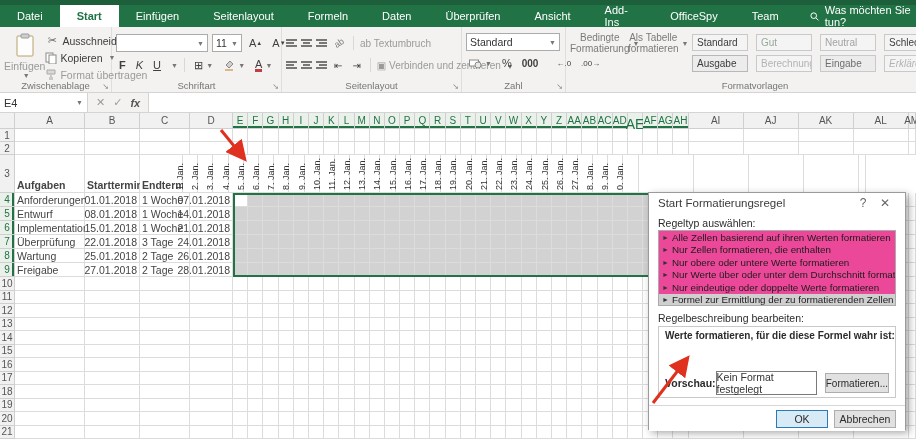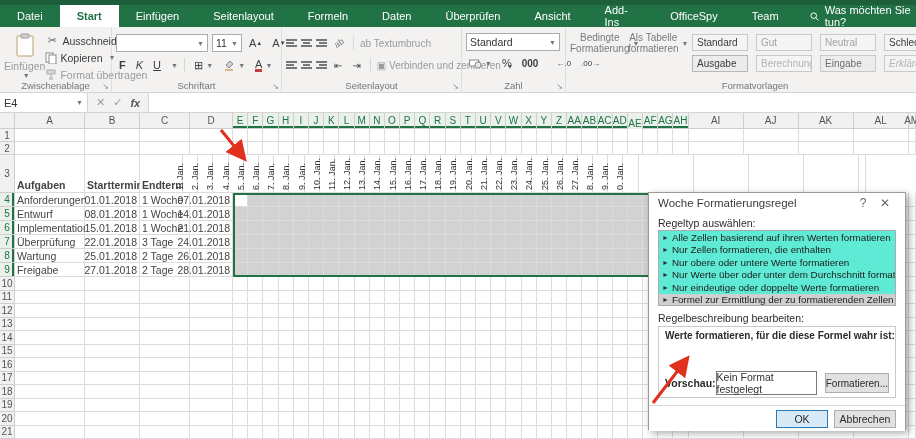--- a/index.html
+++ b/index.html
@@ -70,21 +70,21 @@
   .gc.bottom{align-items:flex-end;padding-bottom:1px}
   .date-label{position:absolute;left:2px;bottom:2px;transform:rotate(-90deg);transform-origin:0 100%;font-size:9px;color:#333;white-space:nowrap;line-height:10px}
   #selbox{position:absolute;border:2px solid var(--green);pointer-events:none}
 
   
   #dlg{position:absolute;left:648px;top:192px;width:258px;height:238px;background:#fff;border:1px solid #9b9b9b;box-shadow:3px 3px 8px rgba(0,0,0,.35);z-index:60;font-size:10.5px;color:#2b2b2b}
   #dlg-title{height:20px;display:flex;align-items:center;padding:0 9px;font-size:11.5px;color:#3b3b3b}
   #dlg-title .sp{flex:1}
   #dlg-title .tbtn{width:22px;text-align:center;color:#666;font-size:12px}
   .dlg-label{position:absolute;left:9px;font-size:10.5px}
-  #rule-list{position:absolute;left:9px;right:9px;top:37px;height:76px;border:1px solid #ababab;background:#5eead4;overflow:hidden}
+  #rule-list{position:absolute;left:9px;right:9px;top:37px;height:76px;border:1px solid #ababab;background:#ec4899;overflow:hidden}
   .rule-item{height:12.5px;display:flex;align-items:center;font-size:9.8px;padding:0 3px;white-space:nowrap;color:#1c1c1c}
   .rule-item .arr{font-size:7px;margin-right:3px;color:#333}
   .rule-item.selected{background:#cfcfcf}
   #dlg-group{position:absolute;left:9px;right:9px;top:133px;height:72px;border:1px solid #c9c9c9}
   #dlg-group .glabel{position:absolute;left:6px;top:3px;font-size:10px;font-weight:bold;color:#2b2b2b}
   #formula-row{position:absolute;left:6px;right:6px;top:17px;height:17px;display:flex;gap:4px}
   #formula-input{flex:1;border:1px solid #7a7a7a;background:#fff;display:flex;align-items:center;padding:0 3px;font-size:10.5px;color:#111}
   .caret{display:inline-block;width:1px;height:11px;background:#000;margin-left:1px}
   #range-btn{width:17px;border:1px solid #7a7a7a;background:#fff;display:flex;align-items:center;justify-content:center;font-size:11px;color:#111;font-weight:bold}
   #preview-row{position:absolute;left:6px;right:6px;top:44px;height:24px;display:flex;align-items:center}
@@ -352,21 +352,21 @@
         <div class="gc hdr selcol" style="width: 15.2px; height: 16px; font-size: 10px;">U</div>
         <div class="gc hdr selcol" style="width: 15.2px; height: 16px; font-size: 10px;">V</div>
         <div class="gc hdr selcol" style="width: 15.2px; height: 16px; font-size: 10px;">W</div>
         <div class="gc hdr selcol" style="width: 15.2px; height: 16px; font-size: 10px;">X</div>
         <div class="gc hdr selcol" style="width: 15.2px; height: 16px; font-size: 10px;">Y</div>
         <div class="gc hdr selcol" style="width: 15.2px; height: 16px; font-size: 10px;">Z</div>
         <div class="gc hdr selcol" style="width: 15.2px; height: 16px; font-size: 10px;">AA</div>
         <div class="gc hdr selcol" style="width: 15.2px; height: 16px; font-size: 10px;">AB</div>
         <div class="gc hdr selcol" style="width: 15.2px; height: 16px; font-size: 10px;">AC</div>
         <div class="gc hdr selcol" style="width: 15.2px; height: 16px; font-size: 10px;">AD</div>
-        <div class="gc hdr selcol" style="width: 15.2px; height: 22px; font-size: 10px; text-align: center;">AE</div>
+        <div class="gc hdr selcol" style="width: 15.2px; height: 22px; font-size: 14px; text-align: center;">AE</div>
         <div class="gc hdr selcol" style="width: 15.2px; height: 16px; font-size: 10px;">AF</div>
         <div class="gc hdr selcol" style="width: 15.2px; height: 16px; font-size: 10px;">AG</div>
         <div class="gc hdr selcol" style="width: 15.2px; height: 16px; font-size: 10px;">AH</div>
         <div class="gc hdr" style="width: 55px; height: 16px; font-size: 10px;">AI</div>
         <div class="gc hdr" style="width: 55px; height: 16px; font-size: 10px;">AJ</div>
         <div class="gc hdr" style="width: 55px; height: 16px; font-size: 10px;">AK</div>
         <div class="gc hdr" style="width: 55px; height: 16px; font-size: 10px;">AL</div>
         <div class="gc hdr" style="width: 7px; height: 16px; font-size: 10px;">AM</div>
       </div>
       <div class="grow" style="height: 13px;">
@@ -1308,21 +1308,21 @@
         <div class="gc" style="width: 55px;"></div>
         <div class="gc" style="width: 55px;"></div>
         <div class="gc" style="width: 55px;"></div>
         <div class="gc" style="width: 7px;"></div>
       </div>
       <div id="selbox" style="left: 233px; top: 80px; width: 456px; height: 84px;"></div>
     </div>
 
   <div id="dlg">
     <div id="dlg-title">
-      <span>Woche Formatierungsregel</span>
+      <span>Start Formatierungsregel</span>
       <span class="sp"></span>
       <span class="tbtn">?</span>
       <span class="tbtn">✕</span>
     </div>
     <span class="dlg-label" style="top:24px">Regeltyp auswählen:</span>
     <div id="rule-list">
         <div class="rule-item">
           <span class="arr">►</span>
           <span>Alle Zellen basierend auf ihren Werten formatieren</span>
         </div>

